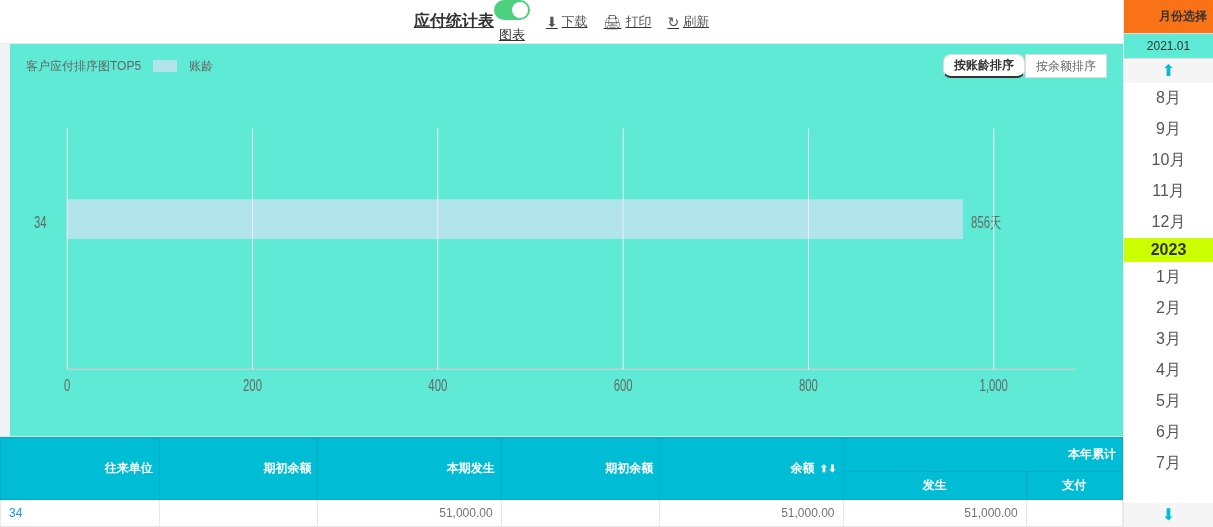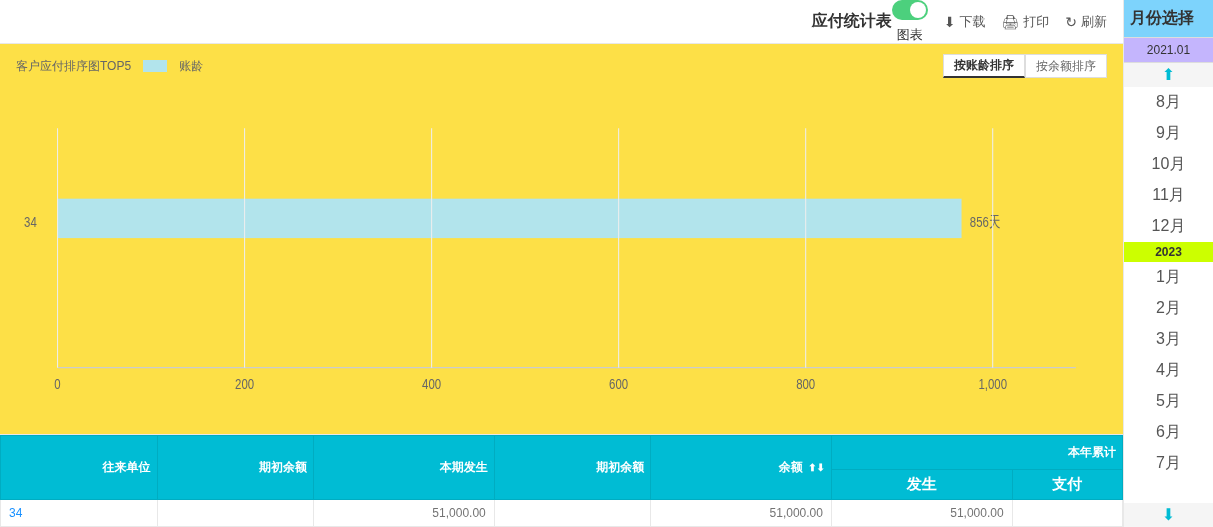--- a/index.html
+++ b/index.html
@@ -3,56 +3,56 @@
   <meta charset="utf-8">
   <style>
     * { box-sizing: border-box; margin: 0; padding: 0; }
     body { font-family: "Microsoft YaHei", Arial, sans-serif; font-size: 13px; background: #f0f2f5; color: #333; }
     
     .page-container { width: 1213px; height: 527px; display: flex; background: #f0f2f5; overflow: hidden; }
     
     .main-content { flex: 1; display: flex; flex-direction: column; overflow: hidden; }
     
     
-    .header { background: #fff; padding: 10px 16px; display: flex; align-items: center; justify-content: flex-end; border-bottom: 1px solid #e8e8e8; height: 44px; }
+    .header { background: #fff; padding: 10px 16px; display: flex; align-items: center; justify-content: center; border-bottom: 1px solid #e8e8e8; height: 44px; text-decoration: underline; }
     .header-title { font-size: 16px; font-weight: bold; color: #333; }
     .header-actions { display: flex; align-items: center; gap: 16px; }
     .toggle-container { display: flex; align-items: center; gap: 6px; flex-direction: column; }
     .toggle-switch { width: 36px; height: 20px; background: #4cd07d; border-radius: 10px; position: relative; cursor: pointer; }
     .toggle-switch::after { content: ''; position: absolute; right: 2px; top: 2px; width: 16px; height: 16px; background: white; border-radius: 50%; }
     .action-btn { display: flex; align-items: center; gap: 4px; color: #555; cursor: pointer; font-size: 13px; }
     .icon-symbol { font-size: 14px; }
     
     
-    .chart-section { background: #fde047; flex: 1; padding: 10px 16px; overflow: hidden; display: flex; flex-direction: column; }
+    .chart-section { background: #5eead4; flex: 1; padding: 10px 16px; overflow: hidden; display: flex; flex-direction: column; margin-left: 10px; }
     .chart-legend { display: flex; align-items: center; gap: 12px; margin-bottom: 8px; }
     .legend-title { color: #666; font-size: 12px; }
     .legend-color-box { width: 24px; height: 12px; background: #b2e4ec; display: inline-block; }
     .legend-label { font-size: 12px; color: #666; }
     .sort-buttons { margin-left: auto; display: flex; gap: 0; }
     .sort-btn { padding: 2px 10px; font-size: 12px; border: 1px solid #ddd; cursor: pointer; background: #fff; color: #666; }
-    .sort-btn.active { border-bottom: 2px solid #333; color: #333; font-weight: bold; }
+    .sort-btn.active { border-bottom: 2px solid #333; color: #333; font-weight: bold; border-radius: 8px; }
     
     
     .table-section { background: #fff; border-top: 1px solid #e8e8e8; }
     table { width: 100%; border-collapse: collapse; }
     .table-header-row th { background: #00bcd4; color: #fff; text-align: right; padding: 8px 6px; font-size: 12px; border: 1px solid #00acc1; }
-    .table-subheader th { background: #00bcd4; color: #fff; text-align: center; padding: 5px 6px; font-size: 15px; border: 1px solid #00acc1; }
+    .table-subheader th { background: #00bcd4; color: #fff; text-align: center; padding: 5px 6px; font-size: 12px; border: 1px solid #00acc1; }
     .table-data-row td { padding: 6px 8px; font-size: 12px; border: 1px solid #e8e8e8; text-align: right; color: #737373; }
     .table-data-row td:first-child { text-align: left; color: #1890ff; cursor: pointer; }
     
     
     .sidebar { width: 90px; background: #fff; border-left: 1px solid #e8e8e8; display: flex; flex-direction: column; overflow: hidden; }
-    .sidebar-header { background: #7dd3fc; padding: 8px 6px; font-size: 16px; color: #333; font-weight: bold; text-align: left; border-bottom: 1px solid #ddd; }
-    .sidebar-year-display { background: #c4b5fd; padding: 5px 6px; font-size: 12px; color: #333; text-align: center; border-bottom: 1px solid #ddd; }
+    .sidebar-header { background: #f97316; padding: 8px 6px; font-size: 12px; color: #333; font-weight: bold; text-align: right; border-bottom: 1px solid #ddd; }
+    .sidebar-year-display { background: #5eead4; padding: 5px 6px; font-size: 12px; color: #333; text-align: center; border-bottom: 1px solid #ddd; }
     .sidebar-nav-btn { display: flex; justify-content: center; padding: 4px; cursor: pointer; background: #f5f5f5; }
     .sidebar-nav-btn span { color: #00bcd4; font-size: 16px; line-height: 1; }
     .sidebar-months { flex: 1; overflow-y: auto; }
     .sidebar-month { padding: 5px 10px; font-size: 16px; color: #555; cursor: pointer; text-align: center; }
-    .sidebar-month.year-marker { background: #ccff00; color: #333; font-weight: bold; font-size: 12px; padding: 3px 10px; }
+    .sidebar-month.year-marker { background: #ccff00; color: #333; font-weight: bold; font-size: 16px; padding: 3px 10px; }
   </style>
 </head>
 <body>
 
 <div class="page-container">
   <div class="main-content">
 
     <div class="header">
       <span class="header-title">应付统计表</span>
       <div class="header-actions">

